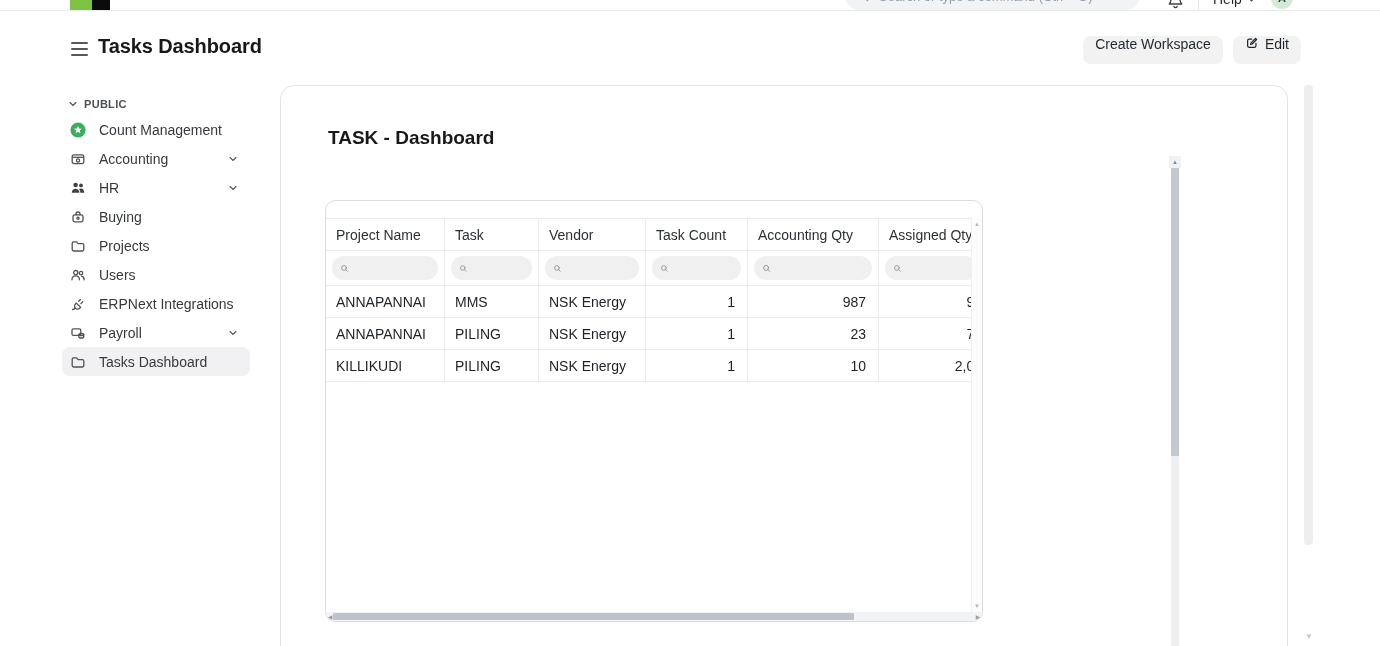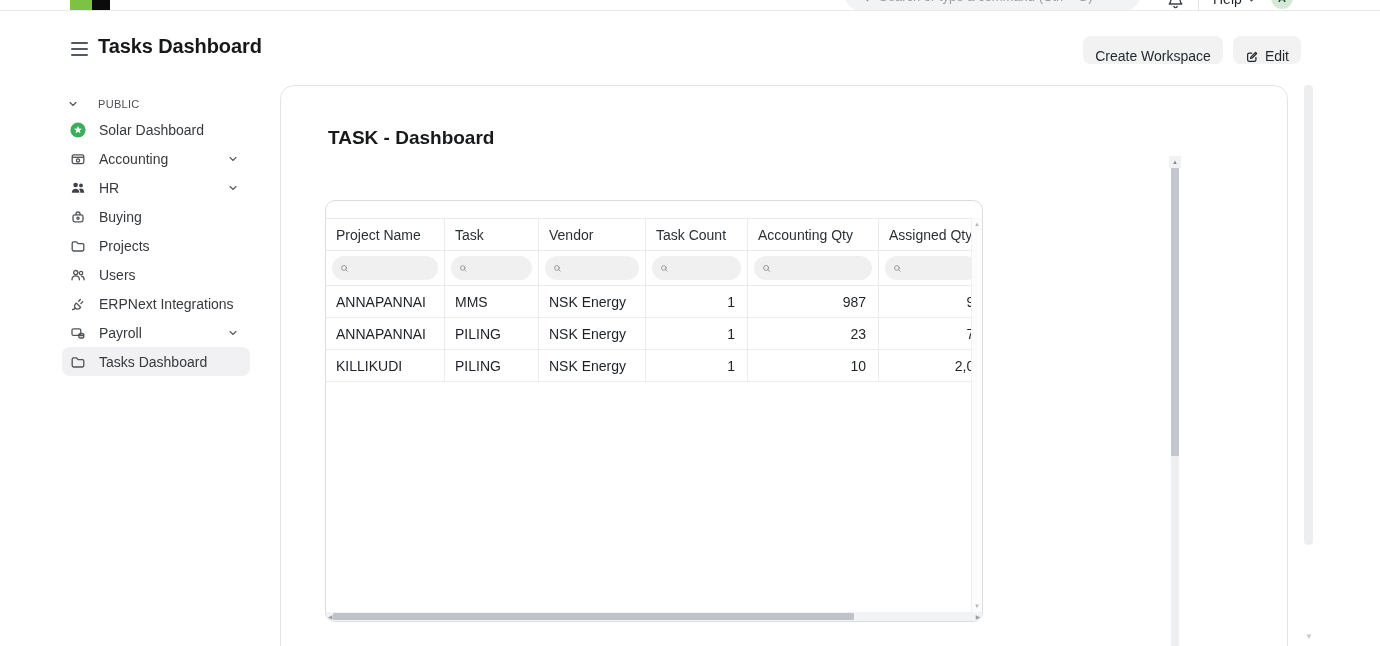--- a/index.html
+++ b/index.html
@@ -31,26 +31,26 @@
 
   
   .page-header { position:absolute; top:30px; left:0; right:0; height:40px; }
   .hamburger { position:absolute; left:71px; top:12px; width:17px; height:15px; cursor:pointer; }
   .hamburger i { display:block; height:2px; background:#55595e; margin-bottom:4px; border-radius:1px; }
   .page-title { position:absolute; left:98px; top:5px; margin:0; font-size:20px; font-weight:700;
     color:#16181a; letter-spacing:-0.1px; }
   .header-actions { position:absolute; right:79px; top:6px; display:flex; gap:10px; }
   .btn { height:28px; background:#f2f2f2; border:none; border-radius:8px; padding:0 12px;
     font-family:"Liberation Sans",sans-serif; font-size:14px; font-weight:500; color:#1f272e;
-    display:flex; align-items:flex-end; gap:6px; cursor:pointer; }
+    display:flex; align-items:flex-start; gap:6px; cursor:pointer; }
 
   
   .sidebar { position:absolute; left:62px; top:93px; width:190px; }
-  .side-section { height:22px; display:flex; align-items:center; gap:20px; padding-left:6px;
-    font-size:11px; font-weight:400; letter-spacing:0.3px; color:#4b4f54; cursor:pointer; }
+  .side-section { height:22px; display:flex; align-items:center; gap:6px; padding-left:6px;
+    font-size:11px; font-weight:700; letter-spacing:0.3px; color:#4b4f54; cursor:pointer; }
   .side-item { position:relative; height:29px; display:flex; align-items:center; gap:13px;
     padding:0 8px; border-radius:8px; width:188px; cursor:pointer; }
   .side-item.active { background:#f1f1f3; }
   .side-item .lbl { font-size:14px; color:#36393d; white-space:nowrap; }
   .side-item .chev { position:absolute; right:12px; top:10px; }
   .sicon { width:16px; height:16px; flex:0 0 16px; }
 
   
   .card { position:absolute; left:280px; top:85px; width:1008px; height:640px;
     background:#fff; border:1px solid #e4e4e6; border-radius:14px; }
@@ -156,21 +156,21 @@
         <path d="M2.5 4.2 6 7.8 9.5 4.2"></path>
       </svg>
     <span>PUBLIC</span>
   </div>
 
   <div class="side-item">
     <svg class="sicon" viewBox="0 0 16 16">
         <circle cx="8" cy="8" r="7.6" fill="#3aae5c"></circle>
         <path fill="#ffffff" d="M8 3.9l1.1 2.6 2.8.23-2.13 1.82.65 2.72L8 9.77l-2.42 1.5.65-2.72L4.1 6.73l2.8-.23Z"></path>
       </svg>
-    <span class="lbl">Solar Dashboard</span>
+    <span class="lbl">Count Management</span>
   </div>
 
   <div class="side-item">
     <svg class="sicon" viewBox="0 0 16 16" fill="none" stroke="#4f5358" stroke-width="1.3" stroke-linejoin="round">
         <rect x="2.2" y="3.8" width="11.6" height="8.8" rx="1.8"></rect>
         <path d="M2.2 6.3h11.6"></path>
         <circle cx="8" cy="9.4" r="1.6"></circle>
       </svg>
     <span class="lbl">Accounting</span>
     <svg class="chev" width="10" height="10" viewBox="0 0 12 12" fill="none" stroke="#55595e" stroke-width="1.4" stroke-linecap="round">

